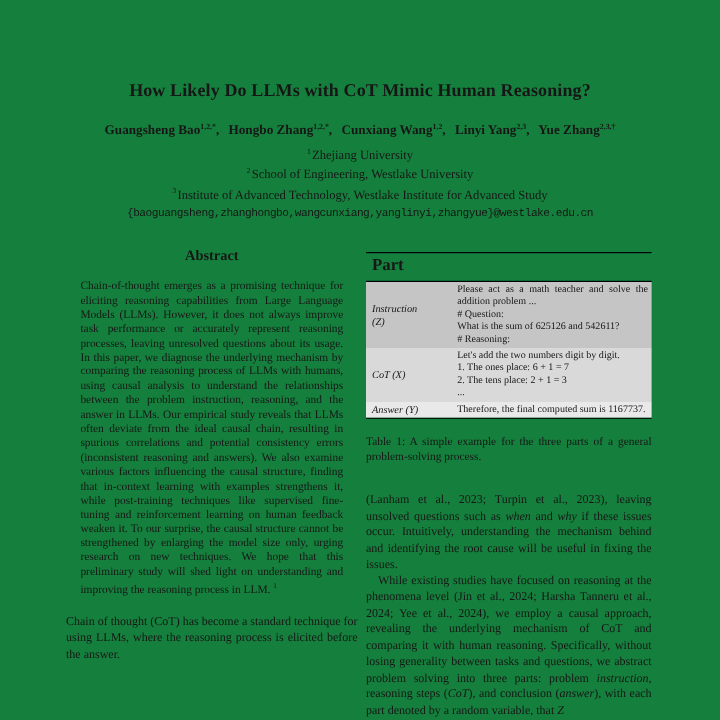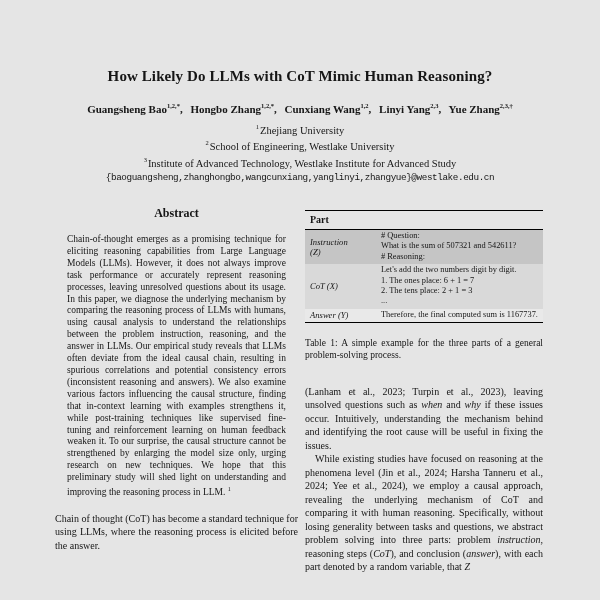--- a/index.html
+++ b/index.html
@@ -1,18 +1,18 @@
 <!DOCTYPE html>
 <html><head>
 <meta charset="utf-8">
 <style>
   * { margin:0; padding:0; box-sizing:border-box; }
   html,body { width:600px; height:600px; background:#ffffff; }
   .page {
-    position:relative; width:600px; height:600px; background:#e5e5e5;
+    position:relative; width:600px; height:600px; background:#15803d;
     overflow:hidden; color:#161616;
     font-family:"Liberation Serif","DejaVu Serif",serif;
   }
   
   .hdr { position:absolute; top:68px; left:0; width:600px; text-align:center; }
   .title { font-size:15px; font-weight:700; letter-spacing:0.1px; }
   .authors { margin-top:17px; font-size:11px; font-weight:700; }
   .authors sup { font-size:6.5px; }
   .au { margin-right:5px; }
   .au:last-child { margin-right:0; }
@@ -26,21 +26,21 @@
   .abs-h { text-align:center; font-size:12px; font-weight:700; }
   .abs-p { width:219px; margin:13px auto 0; font-size:9.5px; line-height:11.9px;
            text-align:justify; }
   .abs-p sup { font-size:6px; }
   .sec-h { margin-top:13px; font-size:11.5px; font-weight:700; }
   .sec-h .num { margin-right:11px; }
   .body-p { margin-top:13px; font-size:10px; line-height:13.2px; text-align:justify; }
   
   .tbl { width:238px; border-top:1.5px solid #000; border-bottom:1.5px solid #000;
          font-size:8.4px; }
-  .thead { display:flex; font-weight:700; font-size:10px; padding:3px 0 4px;
+  .thead { display:flex; font-weight:700; font-size:14px; padding:3px 0 4px;
            border-bottom:1px solid #000; }
   .c1 { flex:none; width:76px; padding-left:5px; }
   .c2 { flex:1; padding-right:3px; }
   .trow { display:flex; }
   .trow .c1 { font-style:italic; display:flex; flex-direction:column;
               justify-content:center; line-height:10.5px; font-size:8.6px; }
   .trow .c2 { line-height:10.4px; text-align:justify; padding:1px 3px 2px 0; }
   .tbl-cap { margin-top:14px; font-size:9.5px; line-height:12.2px; text-align:justify; }
   .rc-p1 { margin-top:23px; font-size:10px; line-height:13.5px; text-align:justify; }
   .rc-p2 { margin-top:0; font-size:10px; line-height:13.5px; text-align:justify;
@@ -84,22 +84,23 @@
       <div class="thead">
         <div class="c1">Part</div>
       </div>
 
       <div class="trow" style="background-color: rgb(197, 197, 197);">
         <div class="c1">
           <div><i>Instruction</i></div>
           <div>(<i>Z</i>)</div>
         </div>
         <div class="c2">
+          <div>Please act as a math teacher and solve the addition problem ...</div>
           <div># Question:</div>
-          <div>What is the sum of 507321 and 542611?</div>
+          <div>What is the sum of 625126 and 542611?</div>
           <div># Reasoning:</div>
         </div>
       </div>
 
       <div class="trow" style="background-color: rgb(217, 217, 217);">
         <div class="c1">
           <div><i>CoT</i> (<i>X</i>)</div>
         </div>
         <div class="c2">
           <div>Let's add the two numbers digit by digit.</div>

